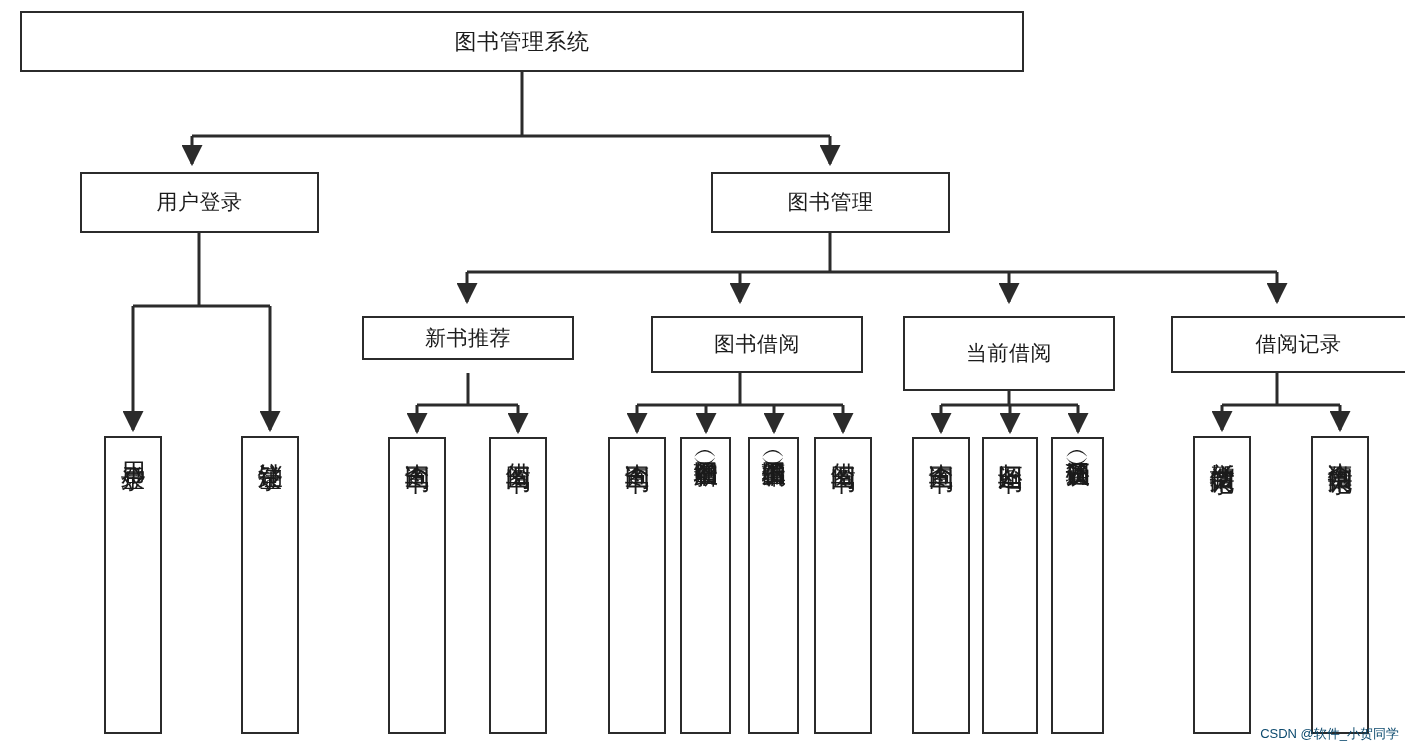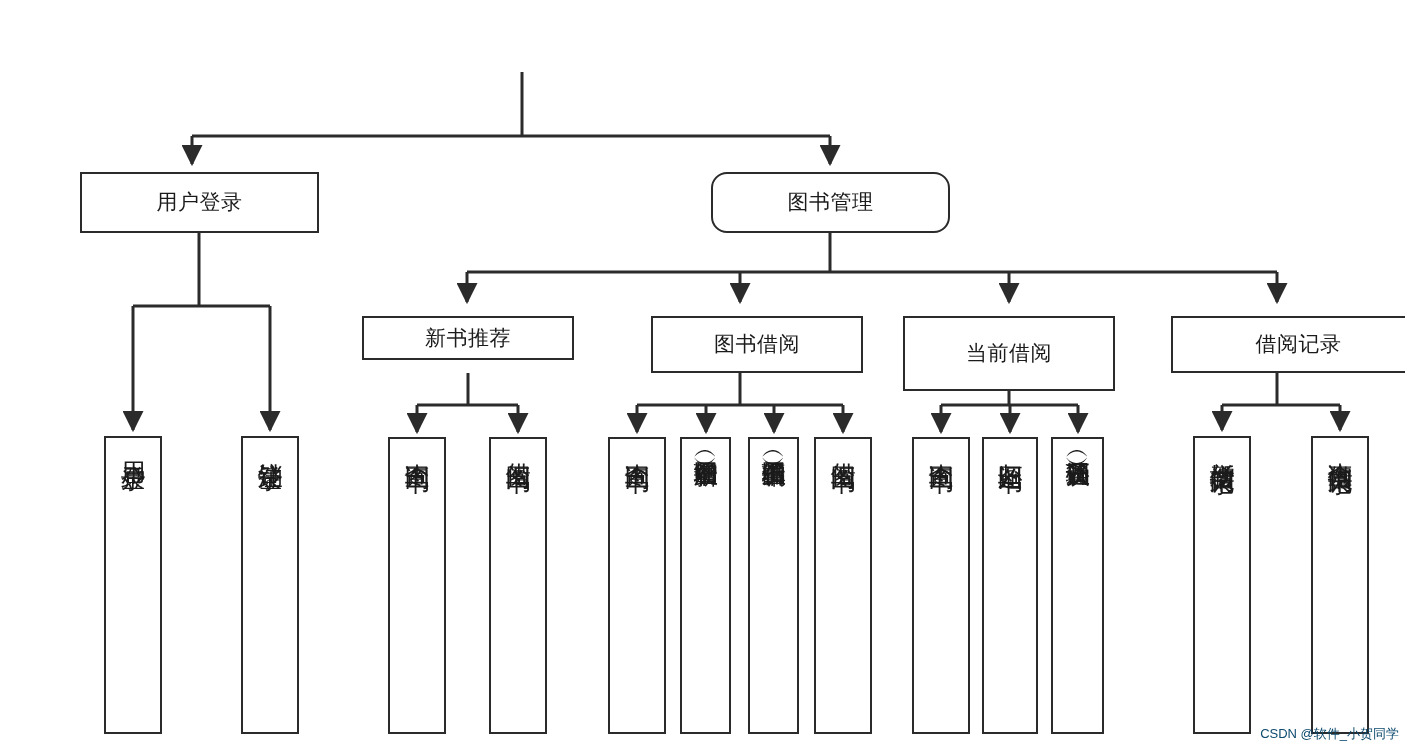--- a/index.html
+++ b/index.html
@@ -125,25 +125,28 @@
       <path d="M 1010 405 L 1010 432" marker-end="url(#arrow)"></path>
       <path d="M 1078 405 L 1078 432" marker-end="url(#arrow)"></path>
 
       <path d="M 1277 373 L 1277 405"></path>
       <path d="M 1222 405 L 1340 405"></path>
       <path d="M 1222 405 L 1222 430" marker-end="url(#arrow)"></path>
       <path d="M 1340 405 L 1340 430" marker-end="url(#arrow)"></path>
     </g>
   </svg>
 
+  <div class="node h root" style="left:20px; top:11px; width:1004px; height:61px;">
+    <span class="label">图书管理系统</span>
+  </div>
 
   <div class="node h" style="left:80px; top:172px; width:239px; height:61px;">
     <span class="label">用户登录</span>
   </div>
-  <div class="node h" style="left:711px; top:172px; width:239px; height:61px;border-radius:16px;">
+  <div class="node h" style="left:711px; top:172px; width:239px; height:61px;">
     <span class="label">图书管理</span>
   </div>
 
   <div class="node h" style="left:362px; top:308px; width:212px; height:44px;margin-top:8px;">
     <span class="label">新书推荐</span>
   </div>
   <div class="node h" style="left:651px; top:316px; width:212px; height:57px;">
     <span class="label">图书借阅</span>
   </div>
   <div class="node h" style="left:903px; top:316px; width:212px; height:75px;">

